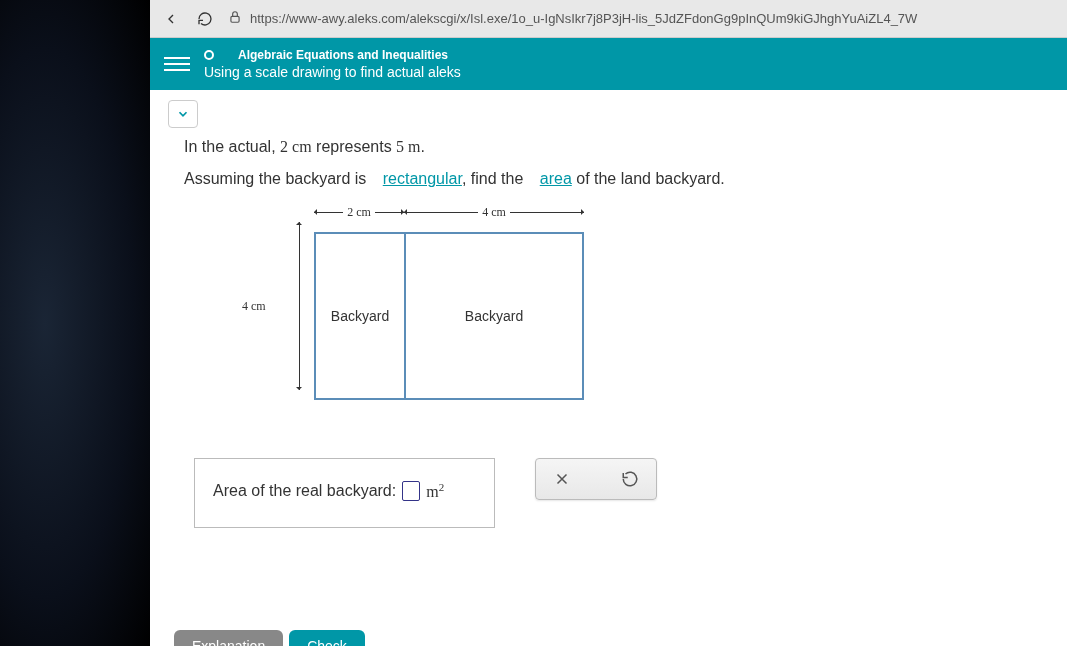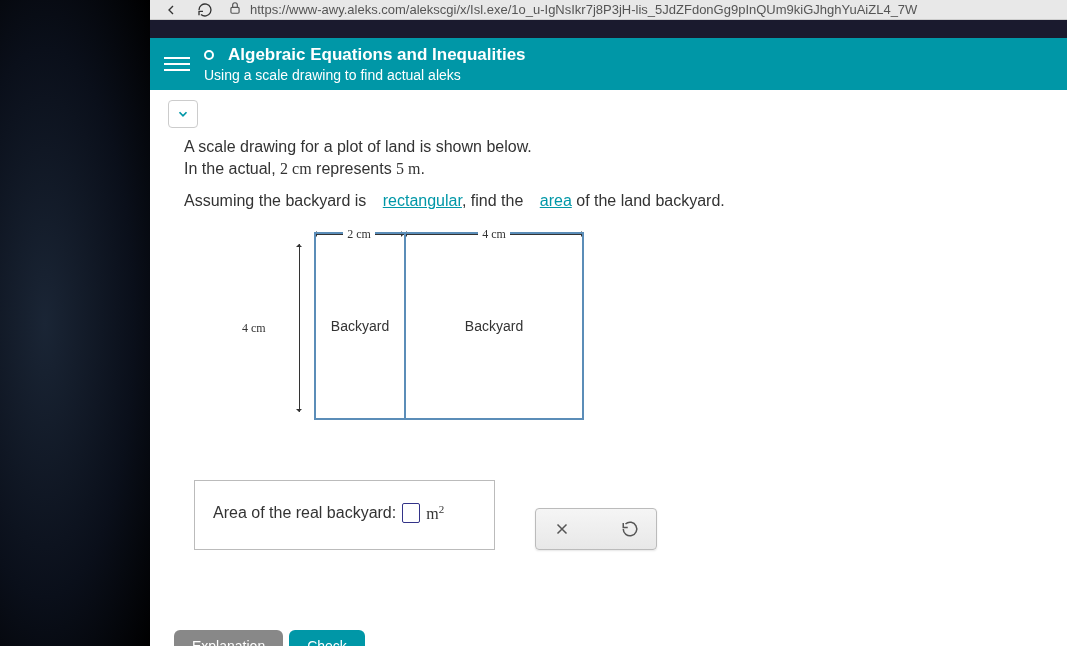--- a/index.html
+++ b/index.html
@@ -13,21 +13,21 @@
   }
   .screen-edge {
     position: absolute;
     left: 0; top: 0; bottom: 0;
     width: 150px;
     background: radial-gradient(ellipse at 30% 50%, #1a2535 0%, #0a0f1a 60%, #000 100%);
   }
   .browser-top {
     position: absolute;
     left: 150px; right: 0; top: 0;
-    height: 20px;
+    height: 38px;
     background: #e8e8e8;
     display: flex;
     align-items: center;
     padding: 0 10px;
     gap: 12px;
     border-bottom: 1px solid #ccc;
   }
   .nav-btn {
     width: 22px; height: 22px;
     display: flex; align-items: center; justify-content: center;
@@ -62,25 +62,25 @@
   }
   .hamburger {
     width: 26px; height: 26px;
     display: flex; flex-direction: column;
     justify-content: center; gap: 4px;
     cursor: pointer;
   }
   .hamburger span { height: 2px; background: #fff; }
   .banner-text { display: flex; flex-direction: column; gap: 2px; }
   .banner-category {
-    font-size: 17px;
+    font-size: 12px;
     font-weight: bold;
     display: flex;
     align-items: center;
-    gap: 14px;
+    gap: 24px;
   }
   .circle-o {
     width: 10px; height: 10px; border: 2px solid #fff; border-radius: 50%;
   }
   .banner-title { font-size: 14px; }
   .main-panel {
     background: #fff;
     margin: 0 0 0 0;
     min-height: 560px;
     padding: 12px 24px 0 24px;
@@ -154,37 +154,37 @@
   }
   .arrow-vline::before { top: 0; border-bottom-color: #333; border-top: none; }
   .arrow-vline::after { bottom: 0; border-top-color: #333; border-bottom: none; }
   .vlabel-wrap {
     position: absolute; left: -42px; top: 50%; transform: translateY(-50%);
     white-space: nowrap;
     font-family: "Times New Roman", serif;
   }
   
   .rects {
-    position: absolute; left: 30px; top: 8px;
-    display: flex;
-    height: 188px;
+    position: absolute; left: 30px; top: 30px;
+    display: flex;
+    height: 168px;
   }
   .rect {
     border: 2px solid #5b8db8;
     display: flex; align-items: center; justify-content: center;
     font-size: 14px;
     color: #333;
   }
   .rect.backyard { width: 90px; border-right: none; }
   .rect.apartment { width: 180px; }
   
   .answer-row {
     margin: 56px 0 0 10px;
     display: flex;
-    align-items: flex-end;
+    align-items: flex-start;
     gap: 40px;
   }
   .answer-box {
     border: 1px solid #bbb;
     padding: 22px 50px 26px 18px;
     font-size: 16px;
     color: #333;
     display: flex; align-items: center;
     gap: 4px;
   }
@@ -280,21 +280,20 @@
   </div>
 
   <div class="main-panel">
     <div class="collapse-btn">
       <svg viewBox="0 0 24 24" fill="none" stroke="currentColor" stroke-width="3">
           <path d="M6 9l6 6 6-6"></path>
         </svg>
     </div>
 
     <div class="question-body">
-      <p>A scale drawing for a plot of land is shown below.</p>
       <p>
         <span>In the actual, </span><span class="math">2 cm</span><span> represents </span><span class="math">5 m</span><span>.</span>
       </p>
       <p class="assume-line">
         <span>Assuming the backyard is </span><span class="link-term">rectangular</span><span>, find the </span><span class="link-term">area</span><span> of the land backyard.</span>
       </p>
 
       <div class="diagram">
         <div class="dim-top">
           <div class="dim-seg w2">

